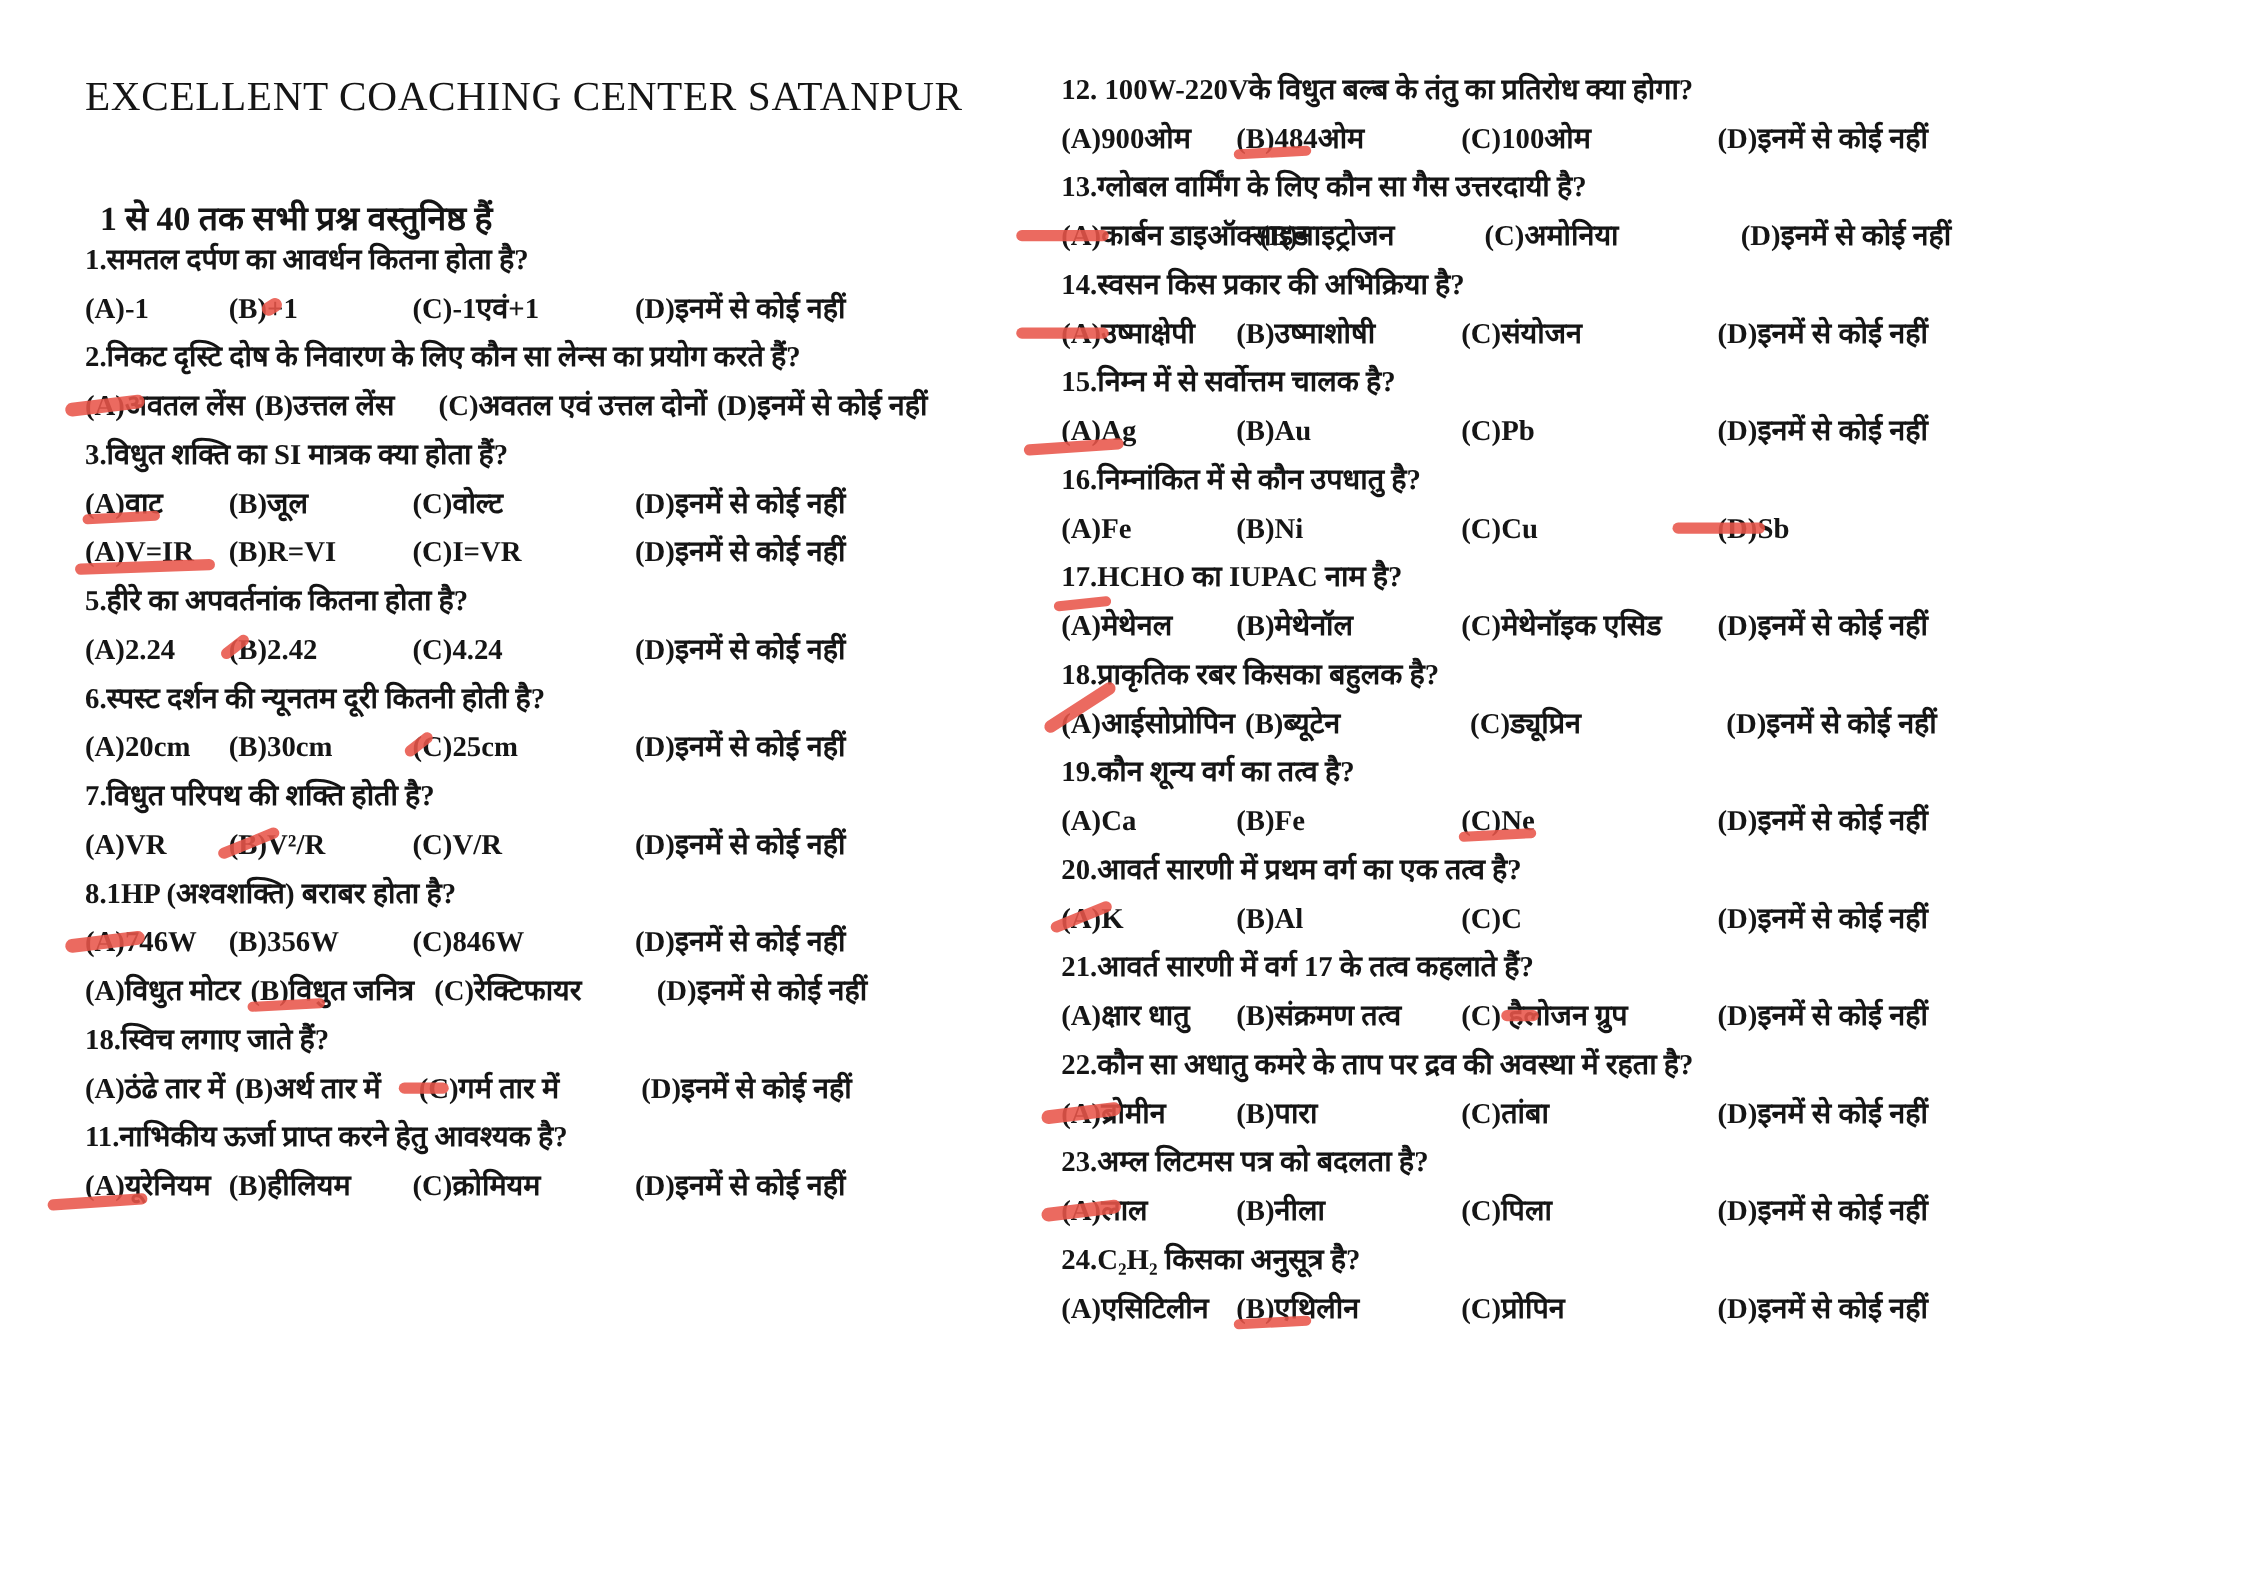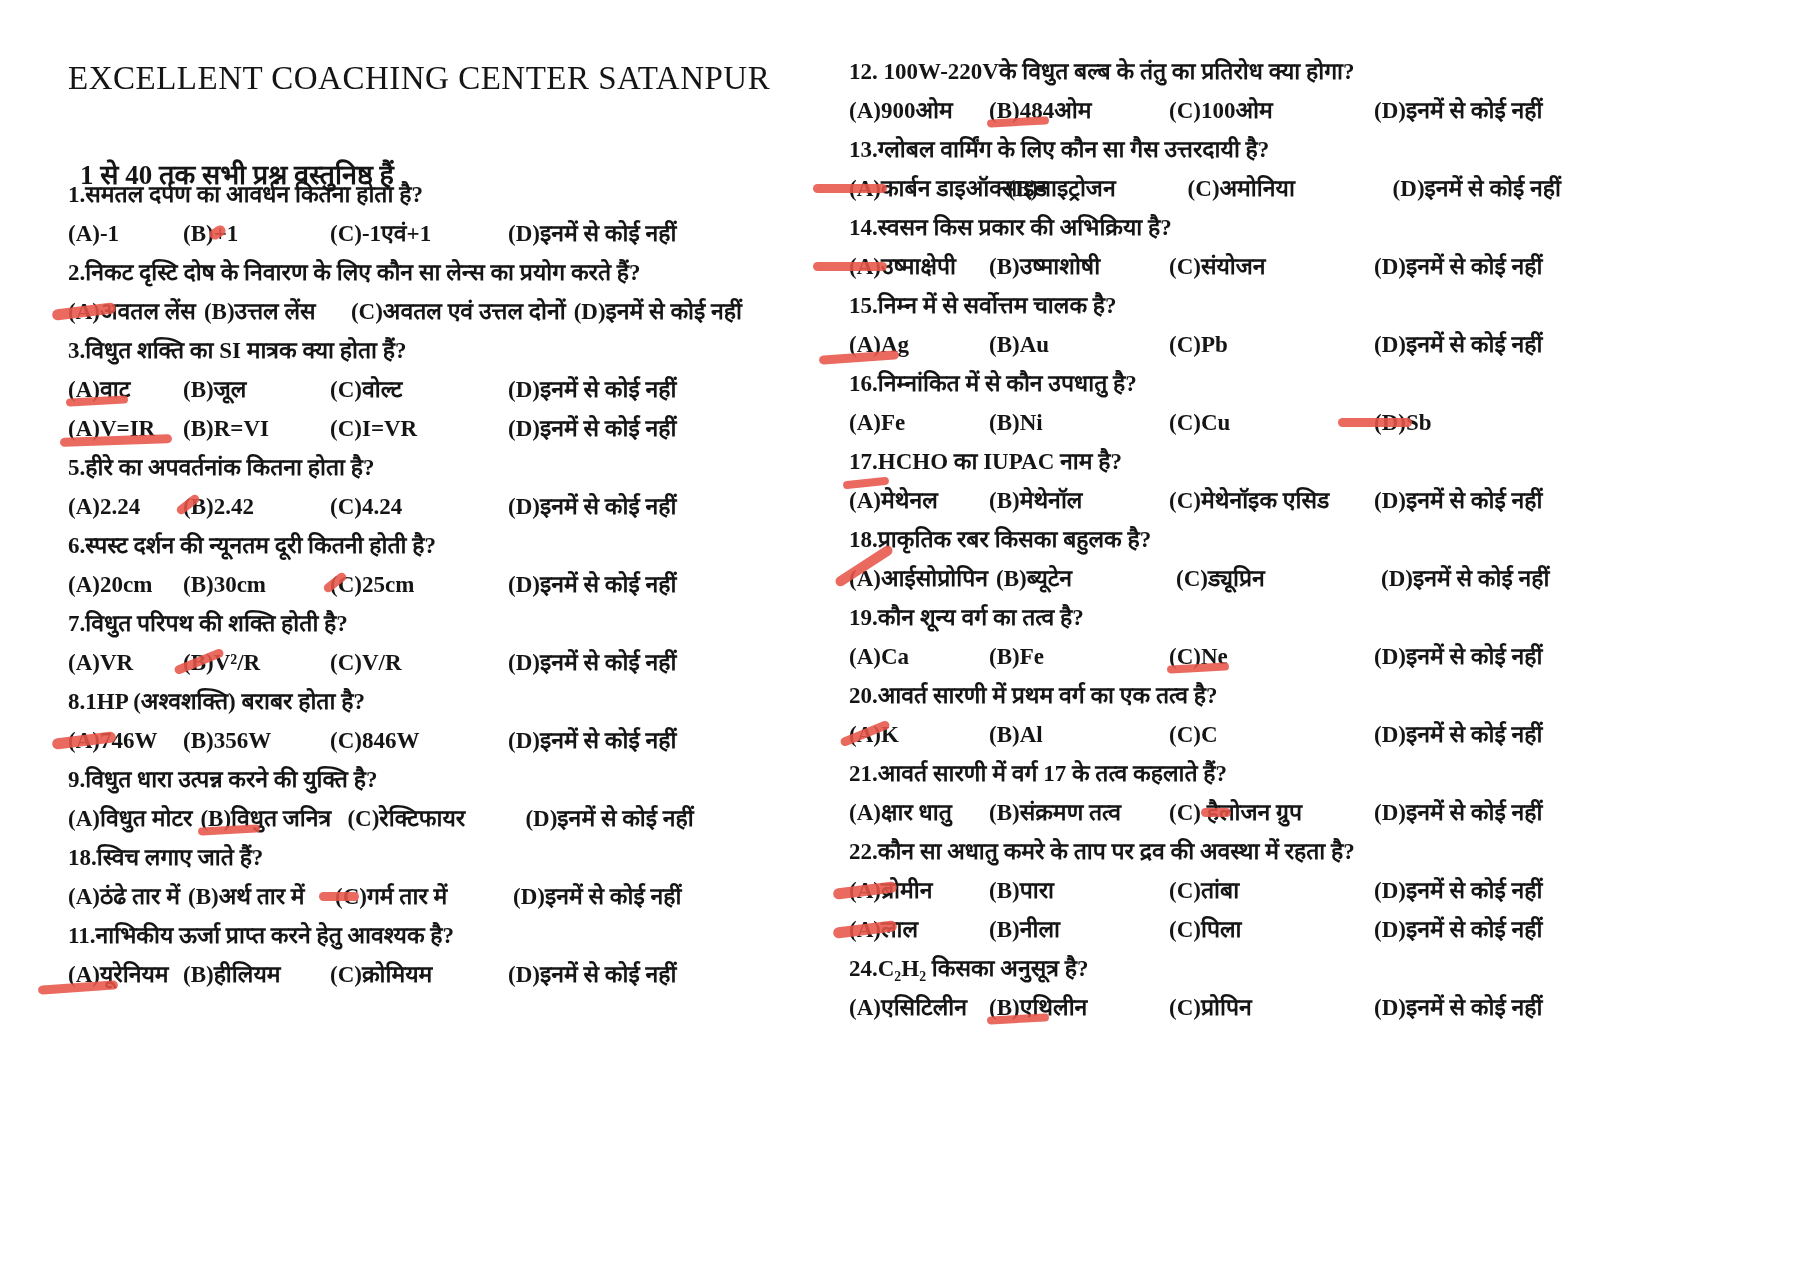--- a/index.html
+++ b/index.html
@@ -20,21 +20,21 @@
   .meta{
     position:absolute;left:68px;top:114px;width:660px;
     display:flex;justify-content:space-between;
     font-size:24px;font-weight:500;
   }
   .instruction{
     position:absolute;left:80px;top:155px;
     font-size:27px;font-weight:600;white-space:nowrap;
   }
   .col{position:absolute;}
-  #col-left{left:68px;top:175px;width:700px;}
+  #col-left{left:68px;top:188px;width:700px;}
   #col-right{left:805px;top:52px;width:720px;margin-left:44px;}
   .q-text{
     height:39px;line-height:39px;white-space:nowrap;
     font-size:23px;font-weight:600;
   }
   .q-options{
     height:39px;display:flex;align-items:center;white-space:nowrap;
   }
   .q-option{
     position:relative;line-height:39px;
@@ -138,21 +138,20 @@
       <div class="q-block">
         <div class="q-text">8.1HP (अश्वशक्ति) बराबर होता है?</div>
         <div class="q-options">
           <div class="q-option opt-a"><span class="opt-text">(A)746W</span><span class="mark mark-scribble"></span></div>
           <div class="q-option opt-b"><span class="opt-text">(B)356W</span></div>
           <div class="q-option opt-c"><span class="opt-text">(C)846W</span></div>
           <div class="q-option opt-d"><span class="opt-text">(D)इनमें से कोई नहीं</span></div>
         </div>
       </div>
       <div class="q-block">
-        <div class="q-text">9.विधुत धारा उत्पन्न करने की युक्ति है?</div>
         <div class="q-options">
           <div class="q-option opt-a"><span class="opt-text">(A)विधुत मोटर</span></div>
           <div class="q-option opt-b"><span class="opt-text">(B)विधुत जनित्र</span><span class="mark mark-underline"></span></div>
           <div class="q-option opt-c"><span class="opt-text">(C)रेक्टिफायर</span></div>
           <div class="q-option opt-d"><span class="opt-text">(D)इनमें से कोई नहीं</span></div>
         </div>
       </div>
       <div class="q-block">
         <div class="q-text">18.स्विच लगाए जाते हैं?</div>
         <div class="q-options">
@@ -266,20 +265,21 @@
       <div class="q-block">
         <div class="q-text">22.कौन सा अधातु कमरे के ताप पर द्रव की अवस्था में रहता है?</div>
         <div class="q-options">
           <div class="q-option opt-a"><span class="opt-text">(A)ब्रोमीन</span><span class="mark mark-scribble"></span></div>
           <div class="q-option opt-b"><span class="opt-text">(B)पारा</span></div>
           <div class="q-option opt-c"><span class="opt-text">(C)तांबा</span></div>
           <div class="q-option opt-d"><span class="opt-text">(D)इनमें से कोई नहीं</span></div>
         </div>
       </div>
       <div class="q-block">
+        <div class="q-text">23.अम्ल लिटमस पत्र को बदलता है?</div>
         <div class="q-options">
           <div class="q-option opt-a"><span class="opt-text">(A)लाल</span><span class="mark mark-scribble"></span></div>
           <div class="q-option opt-b"><span class="opt-text">(B)नीला</span></div>
           <div class="q-option opt-c"><span class="opt-text">(C)पिला</span></div>
           <div class="q-option opt-d"><span class="opt-text">(D)इनमें से कोई नहीं</span></div>
         </div>
       </div>
       <div class="q-block">
         <div class="q-text">24.C₂H₂ किसका अनुसूत्र है?</div>
         <div class="q-options">

